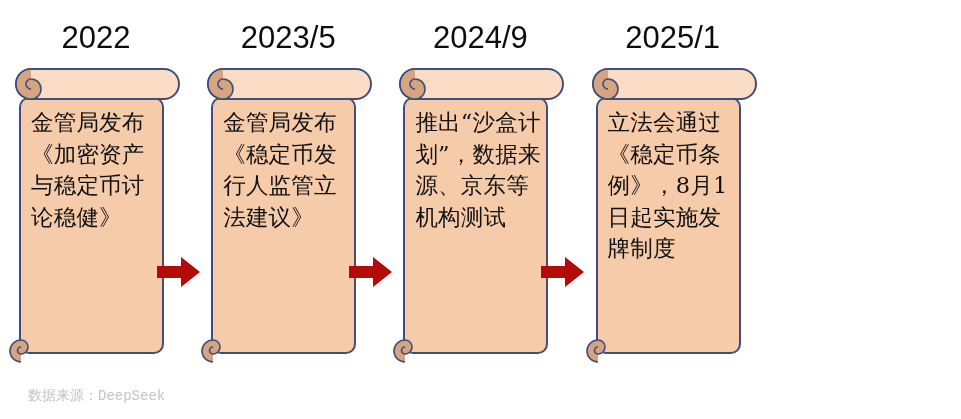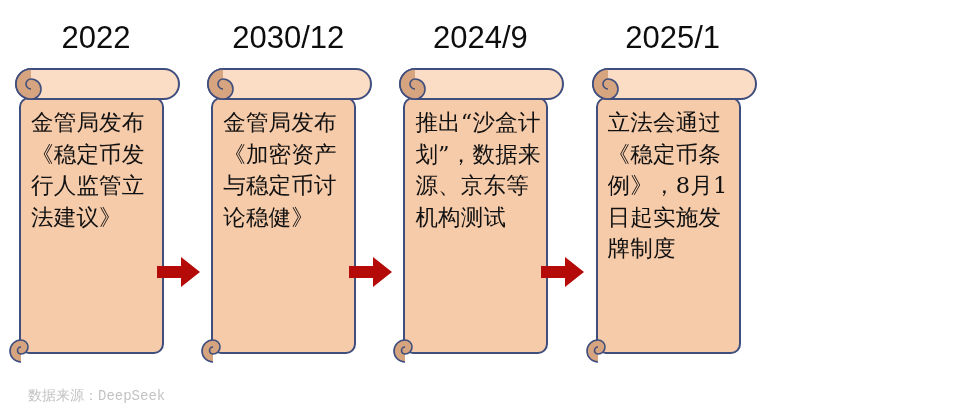--- a/index.html
+++ b/index.html
@@ -113,53 +113,53 @@
     white-space: nowrap;
   }
 </style>
 </head>
 <body>
 
 <div id="infographic">
 
   <div class="headers">
     <div class="header-cell">2022</div>
-    <div class="header-cell">2030/12</div>
+    <div class="header-cell">2023/5</div>
     <div class="header-cell">2024/9</div>
     <div class="header-cell">2025/1</div>
   </div>
 
   <div class="scroll-row">
 
     <div class="scroll-slot">
       <div class="scroll">
         <svg class="scroll-svg" viewBox="0 0 175 300" xmlns="http://www.w3.org/2000/svg">
           <rect x="11" y="33" width="143" height="255" rx="9" ry="9" fill="#F6CBAA" stroke="#3F4E7D" stroke-width="2"></rect>
           <path d="M12 297 a11 11 0 0 1 0 -22 a7 7 0 0 1 0 14 a3.5 3.5 0 0 1 0 -7" fill="#D6A57F" stroke="#3F4E7D" stroke-width="1.6" stroke-linejoin="round"></path>
           <rect x="7" y="4" width="163" height="30" rx="15" ry="15" fill="#FBDCC4" stroke="#3F4E7D" stroke-width="2"></rect>
           <path d="M22 4 a15 15 0 1 0 0 30 a10 10 0 1 0 0 -20 a5 5 0 1 0 0 10" fill="#D6A57F" stroke="#3F4E7D" stroke-width="1.6" stroke-linejoin="round"></path>
         </svg>
-        <div class="scroll-text">金管局发布《稳定币发行人监管立法建议》</div>
+        <div class="scroll-text">金管局发布《加密资产与稳定币讨论稳健》</div>
       </div>
       <div class="arrow" style="left:157px">
         <svg width="44" height="34" viewBox="0 0 44 34" xmlns="http://www.w3.org/2000/svg">
           <path d="M0 11 L24 11 L24 2 L43 17 L24 32 L24 23 L0 23 Z" fill="#B50B08"></path>
         </svg>
       </div>
     </div>
 
     <div class="scroll-slot">
       <div class="scroll">
         <svg class="scroll-svg" viewBox="0 0 175 300" xmlns="http://www.w3.org/2000/svg">
           <rect x="11" y="33" width="143" height="255" rx="9" ry="9" fill="#F6CBAA" stroke="#3F4E7D" stroke-width="2"></rect>
           <path d="M12 297 a11 11 0 0 1 0 -22 a7 7 0 0 1 0 14 a3.5 3.5 0 0 1 0 -7" fill="#D6A57F" stroke="#3F4E7D" stroke-width="1.6" stroke-linejoin="round"></path>
           <rect x="7" y="4" width="163" height="30" rx="15" ry="15" fill="#FBDCC4" stroke="#3F4E7D" stroke-width="2"></rect>
           <path d="M22 4 a15 15 0 1 0 0 30 a10 10 0 1 0 0 -20 a5 5 0 1 0 0 10" fill="#D6A57F" stroke="#3F4E7D" stroke-width="1.6" stroke-linejoin="round"></path>
         </svg>
-        <div class="scroll-text">金管局发布《加密资产与稳定币讨论稳健》</div>
+        <div class="scroll-text">金管局发布《稳定币发行人监管立法建议》</div>
       </div>
       <div class="arrow" style="left:157px">
         <svg width="44" height="34" viewBox="0 0 44 34" xmlns="http://www.w3.org/2000/svg">
           <path d="M0 11 L24 11 L24 2 L43 17 L24 32 L24 23 L0 23 Z" fill="#B50B08"></path>
         </svg>
       </div>
     </div>
 
     <div class="scroll-slot">
       <div class="scroll">

